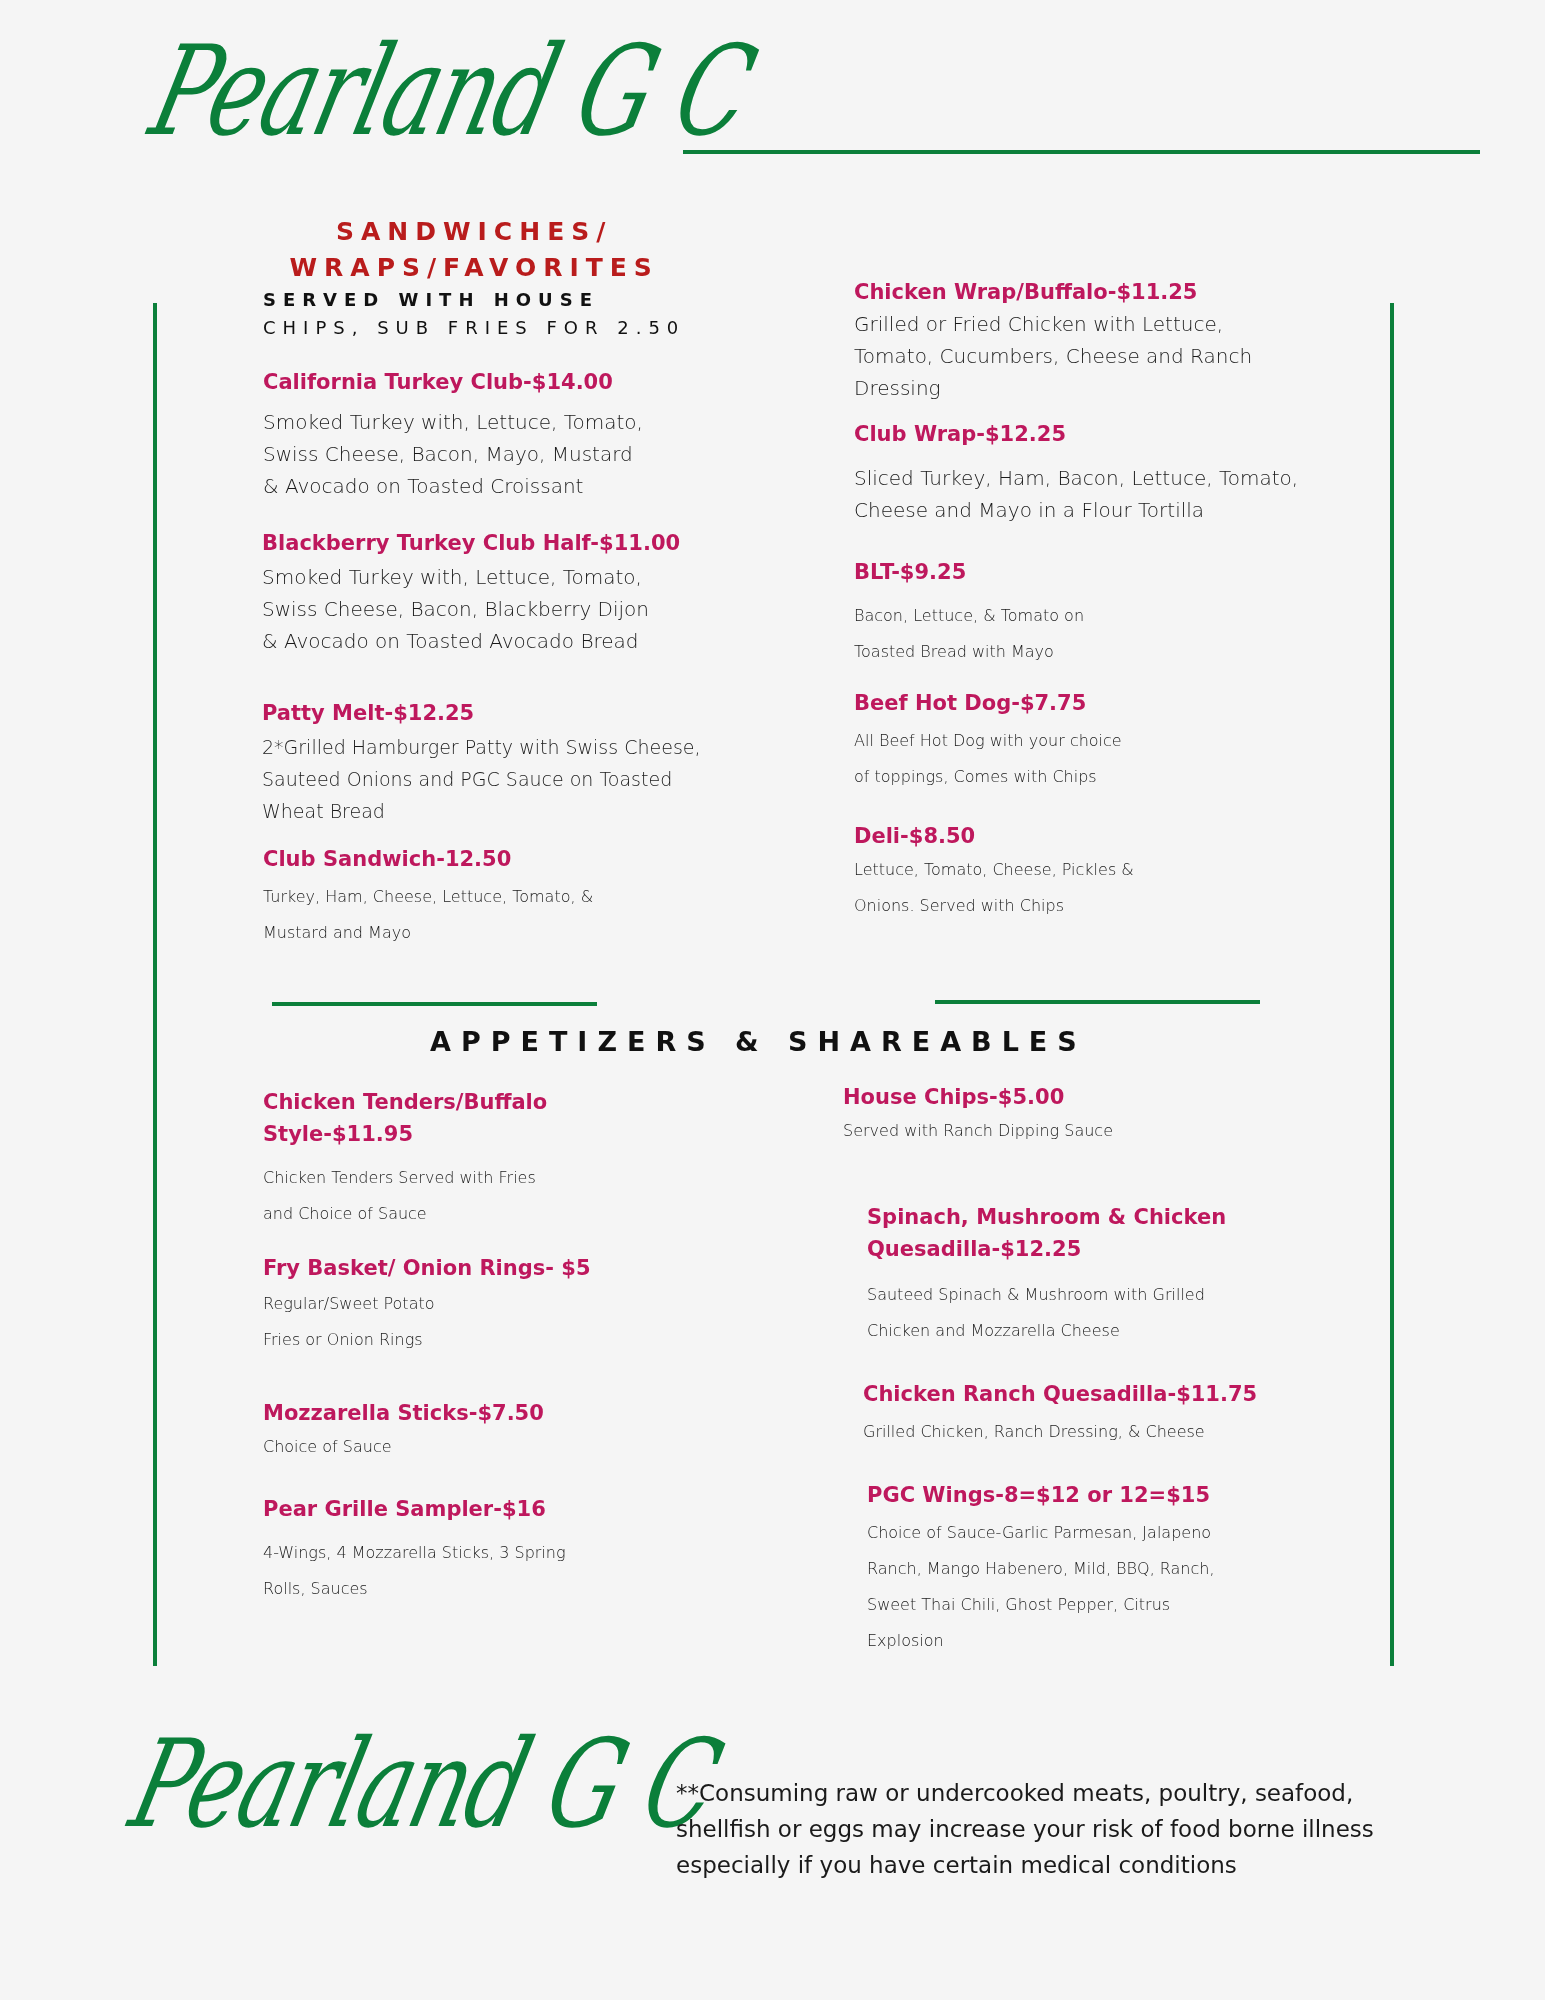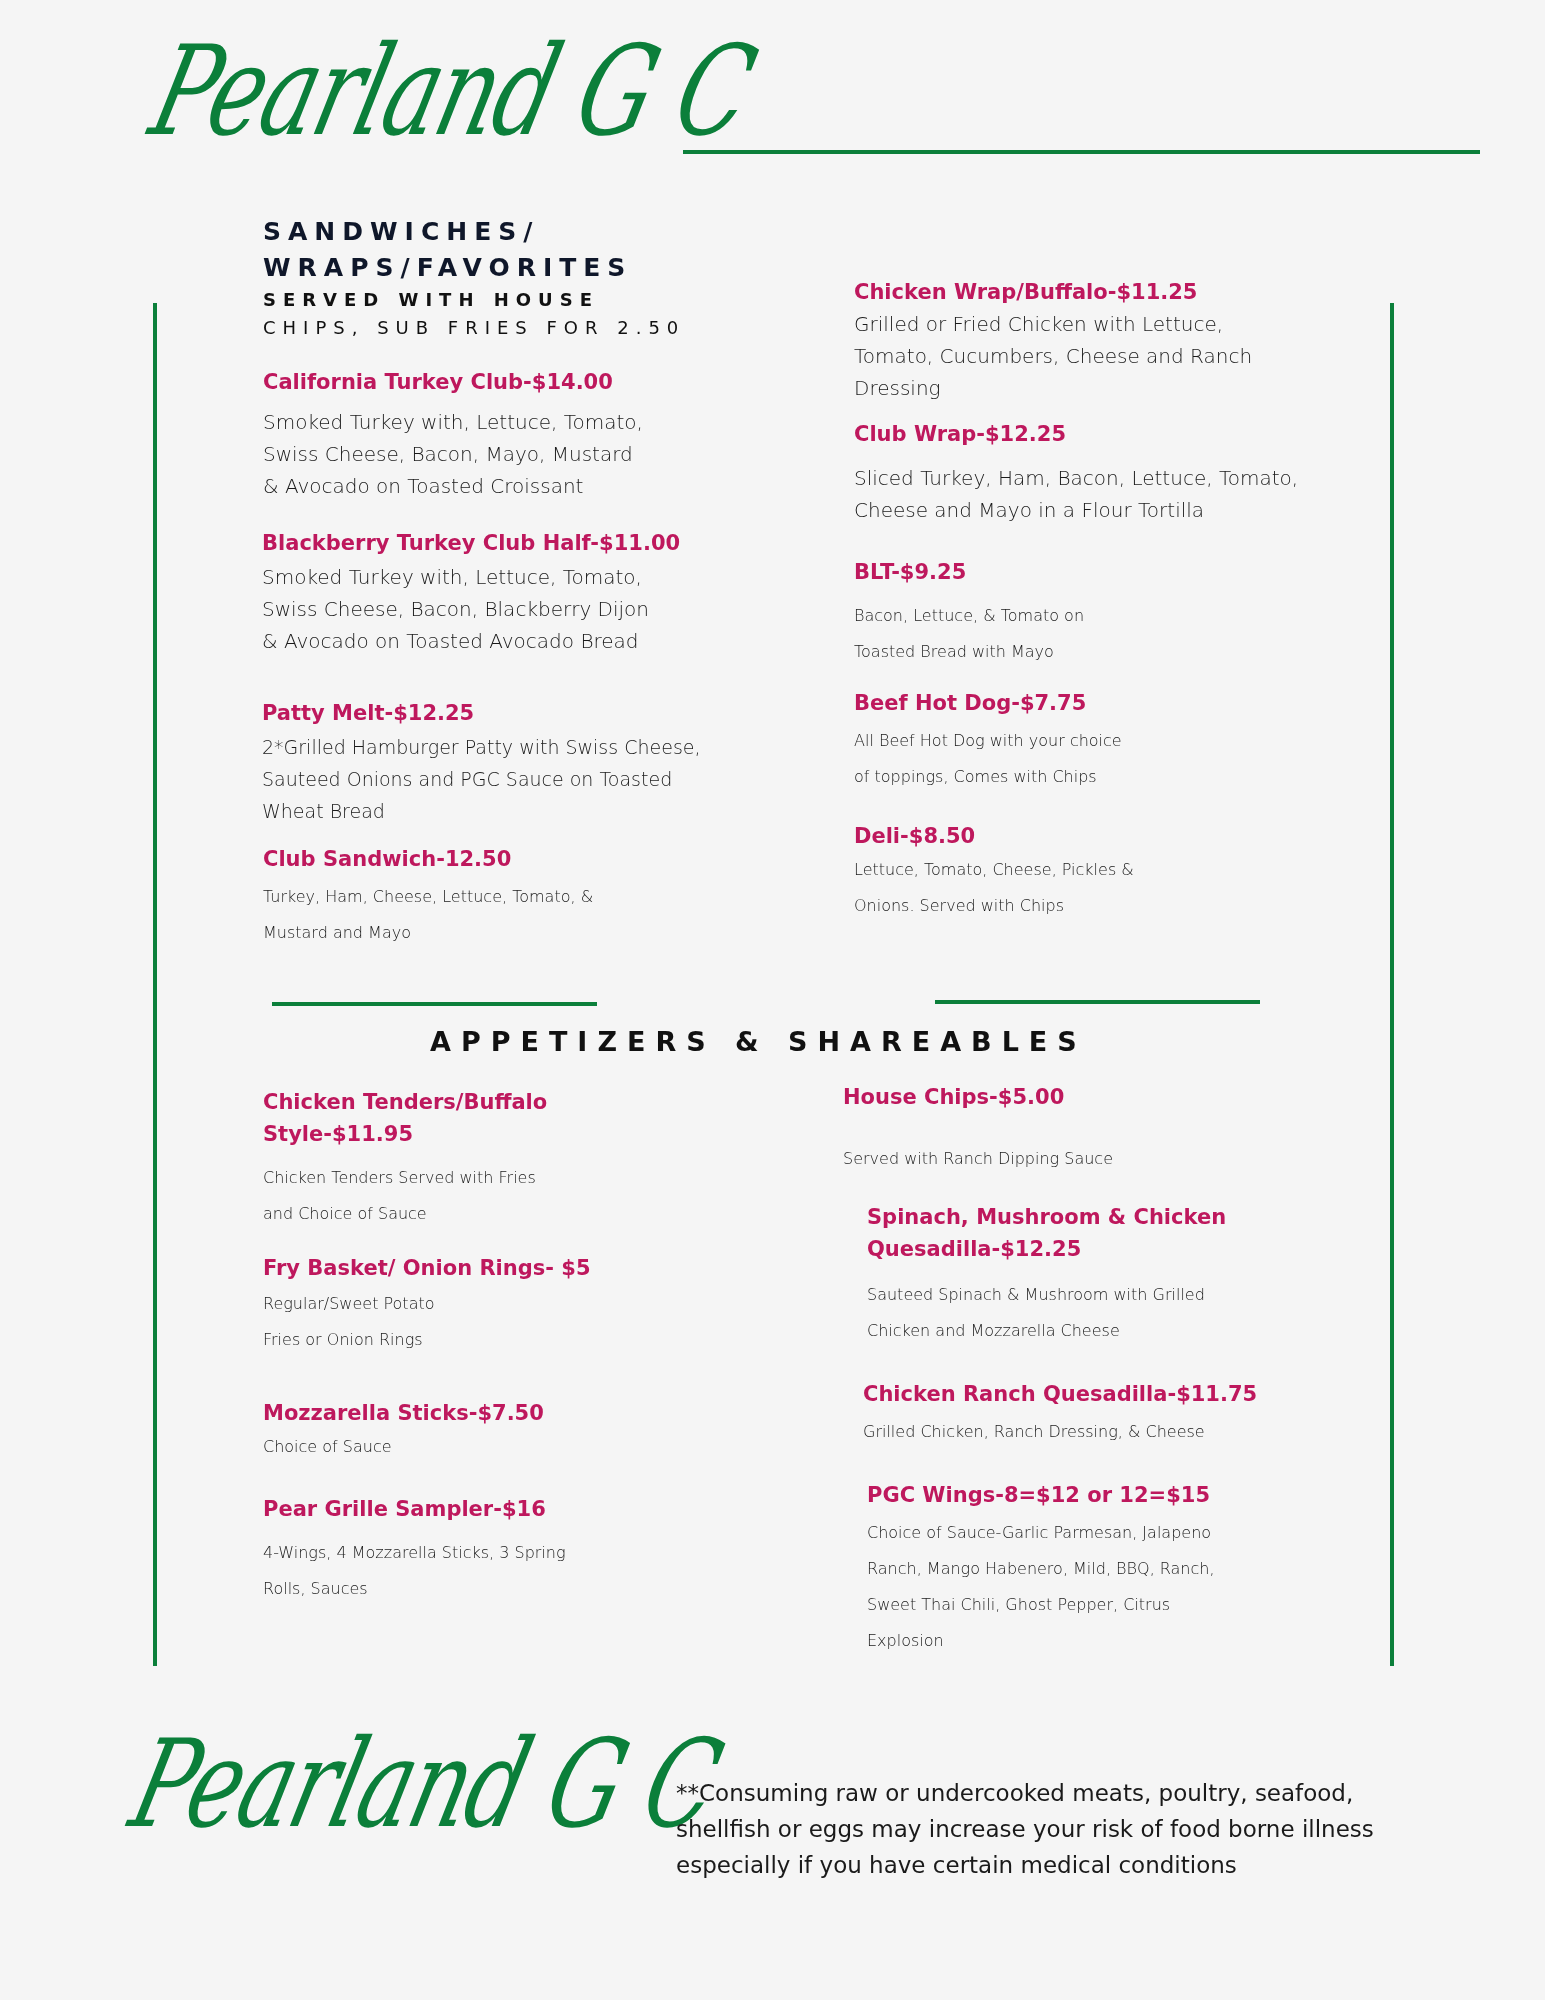--- a/index.html
+++ b/index.html
@@ -12,21 +12,21 @@
   .logo {
     font-family:"DejaVu Serif", serif; font-style:italic; color:#0b7f3a;
     letter-spacing:-2px; white-space:nowrap; transform:skewX(-14deg) scaleY(1.35);
     transform-origin:left bottom;
   }
   .logo-top { left:138px; top:56px; font-size:92px; line-height:110px; }
   .logo-bottom { left:118px; top:1748px; font-size:90px; line-height:110px; }
   .rule-h { background:#0b7f3a; height:4px; }
   .rule-v { background:#0b7f3a; width:4px; }
 
-  .sec-title { font-weight:bold; letter-spacing:7px; font-size:25px; line-height:36px; color:#0f172a; text-transform:uppercase; }
+  .sec-title { font-weight:bold; letter-spacing:7px; font-size:25px; line-height:36px; color:#b91c1c; text-transform:uppercase;text-align:center; }
   .sec-sub1 { font-weight:bold; letter-spacing:7px; font-size:18px; line-height:28px; }
   .sec-sub2 { letter-spacing:7px; font-size:18px; line-height:28px; }
 
   .item-title { font-weight:bold; font-size:21px; line-height:32px; color:#be185d; }
   .item-desc { font-size:20px; line-height:32px; color:#1a1a1a; font-weight:300; }
   .item-desc.lg { font-size:16px; line-height:36px; }
 
   .app-title { left:430px; top:1020px; width:700px; font-weight:bold; letter-spacing:10px; font-size:27px; line-height:44px; }
   .disclaimer { left:676px; top:1775px; width:720px; font-size:23px; line-height:36px; color:#1a1a1a; }
 </style>
@@ -118,21 +118,21 @@
   <div class="item-desc lg">Choice of Sauce</div>
 </div>
 <div class="abs" style="left:263px; top:1493px;">
   <div class="item-title">Pear Grille Sampler-$16</div>
   <div class="item-desc lg" style="margin-top:10px;">4-Wings, 4 Mozzarella Sticks, 3 Spring</div>
   <div class="item-desc lg">Rolls, Sauces</div>
 </div>
 
 <div class="abs" style="left:843px; top:1081px;">
   <div class="item-title">House Chips-$5.00</div>
-  <div class="item-desc lg" style="margin-top:28px;">Served with Ranch Dipping Sauce</div>
+  <div class="item-desc lg" style="margin-top:0;">Served with Ranch Dipping Sauce</div>
 </div>
 <div class="abs" style="left:867px; top:1201px;">
   <div class="item-title">Spinach, Mushroom &amp; Chicken</div>
   <div class="item-title">Quesadilla-$12.25</div>
   <div class="item-desc lg" style="margin-top:12px;">Sauteed Spinach &amp;  Mushroom with Grilled</div>
   <div class="item-desc lg">Chicken and Mozzarella Cheese</div>
 </div>
 <div class="abs" style="left:863px; top:1378px;">
   <div class="item-title">Chicken Ranch Quesadilla-$11.75</div>
   <div class="item-desc lg" style="margin-top:4px;">Grilled Chicken, Ranch Dressing, &amp;  Cheese</div>

